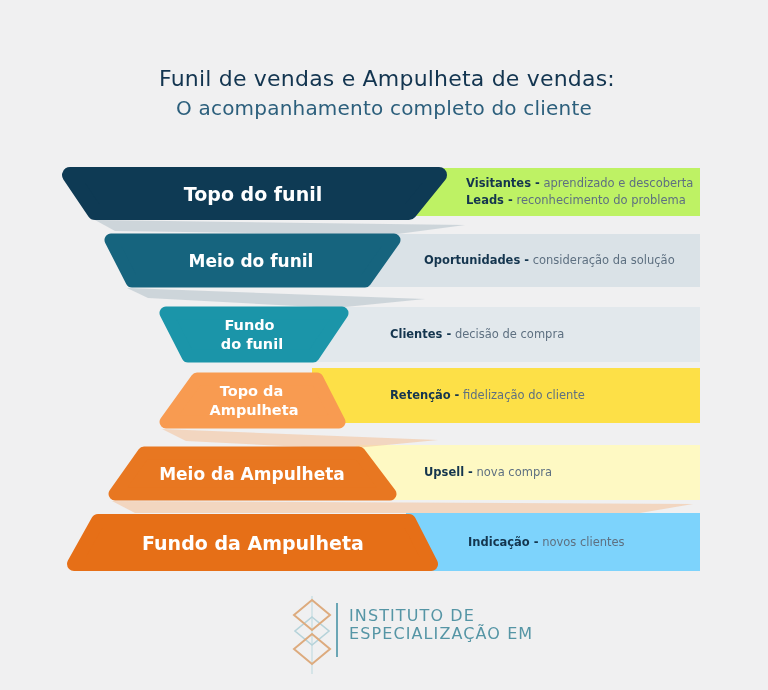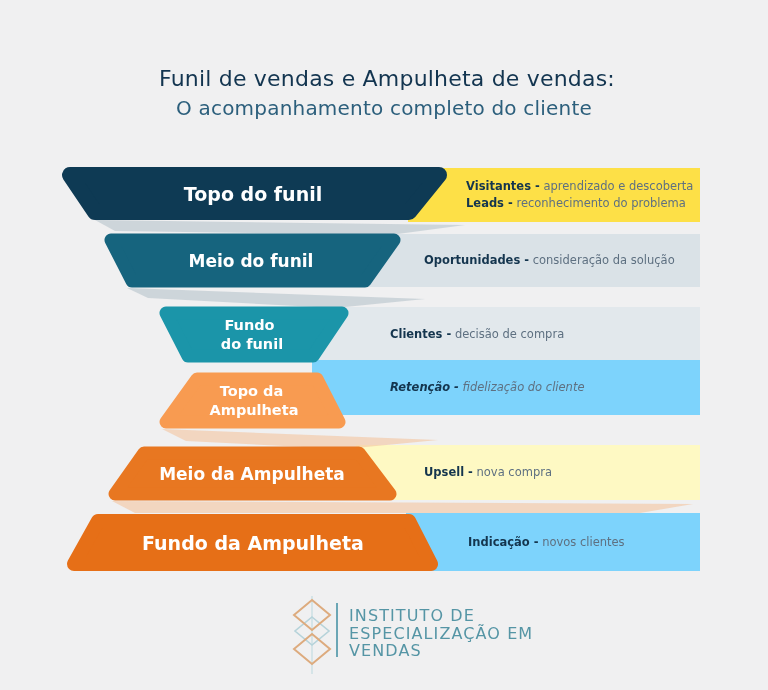--- a/index.html
+++ b/index.html
@@ -18,24 +18,24 @@
     font-size:20px;font-weight:normal;color:#2c5f7c;letter-spacing:.2px;
   }
   
   .strip{
     position:absolute;display:flex;flex-direction:column;justify-content:center;
     box-sizing:border-box;z-index:1;
   }
   .strip .info-line{font-size:11.5px;line-height:17px;white-space:nowrap;}
   .strip .term{font-weight:bold;color:#14354e;}
   .strip .desc{color:#5e7081;}
-  .s1{left:408px;top:168px;width:292px;height:54px;background:#fde047;padding-left:58px;}
+  .s1{left:408px;top:168px;width:292px;height:48px;background:#bef264;padding-left:58px;}
   .s2{left:358px;top:234px;width:342px;height:53px;background:#dae2e7;padding-left:66px;}
   .s3{left:308px;top:307px;width:392px;height:55px;background:#e2e8ec;padding-left:82px;}
-  .s4{left:312px;top:360px;width:388px;height:55px;background:#7dd3fc;padding-left:78px;font-style:italic;}
+  .s4{left:312px;top:368px;width:388px;height:55px;background:#fde047;padding-left:78px;}
   .s5{left:356px;top:445px;width:344px;height:55px;background:#fef9c3;padding-left:68px;}
   .s6{left:406px;top:513px;width:294px;height:58px;background:#7dd3fc;padding-left:62px;}
   
   .funnel-svg{position:absolute;left:0;top:0;z-index:2;pointer-events:none;}
   .shape-label{
     fill:#ffffff;font-weight:bold;text-anchor:middle;
     font-family:"DejaVu Sans","Liberation Sans",sans-serif;
   }
   
   .footer-divider{position:absolute;left:336px;top:603px;width:2px;height:54px;background:#6ba6b5;z-index:1;}
@@ -129,16 +129,15 @@
   <svg class="footer-logo" width="58" height="86" viewBox="0 0 58 86">
     <line x1="28" y1="4" x2="28" y2="82" stroke="#c3dce2" stroke-width="1.2"></line>
     <polygon points="28,25 45,39 28,53 11,39" fill="none" stroke="#b6d3da" stroke-width="1.6"></polygon>
     <polygon points="28,8 46,23 28,38 10,23" fill="none" stroke="#ddab7e" stroke-width="2"></polygon>
     <polygon points="28,42 46,57 28,72 10,57" fill="none" stroke="#ddab7e" stroke-width="2"></polygon>
   </svg>
   <div class="footer-divider"></div>
   <div class="footer-text">
     <div>INSTITUTO DE</div>
     <div>ESPECIALIZAÇÃO EM</div>
-    <div>VENDAS</div>
   </div>
 
 </div>
 
 </body></html>

